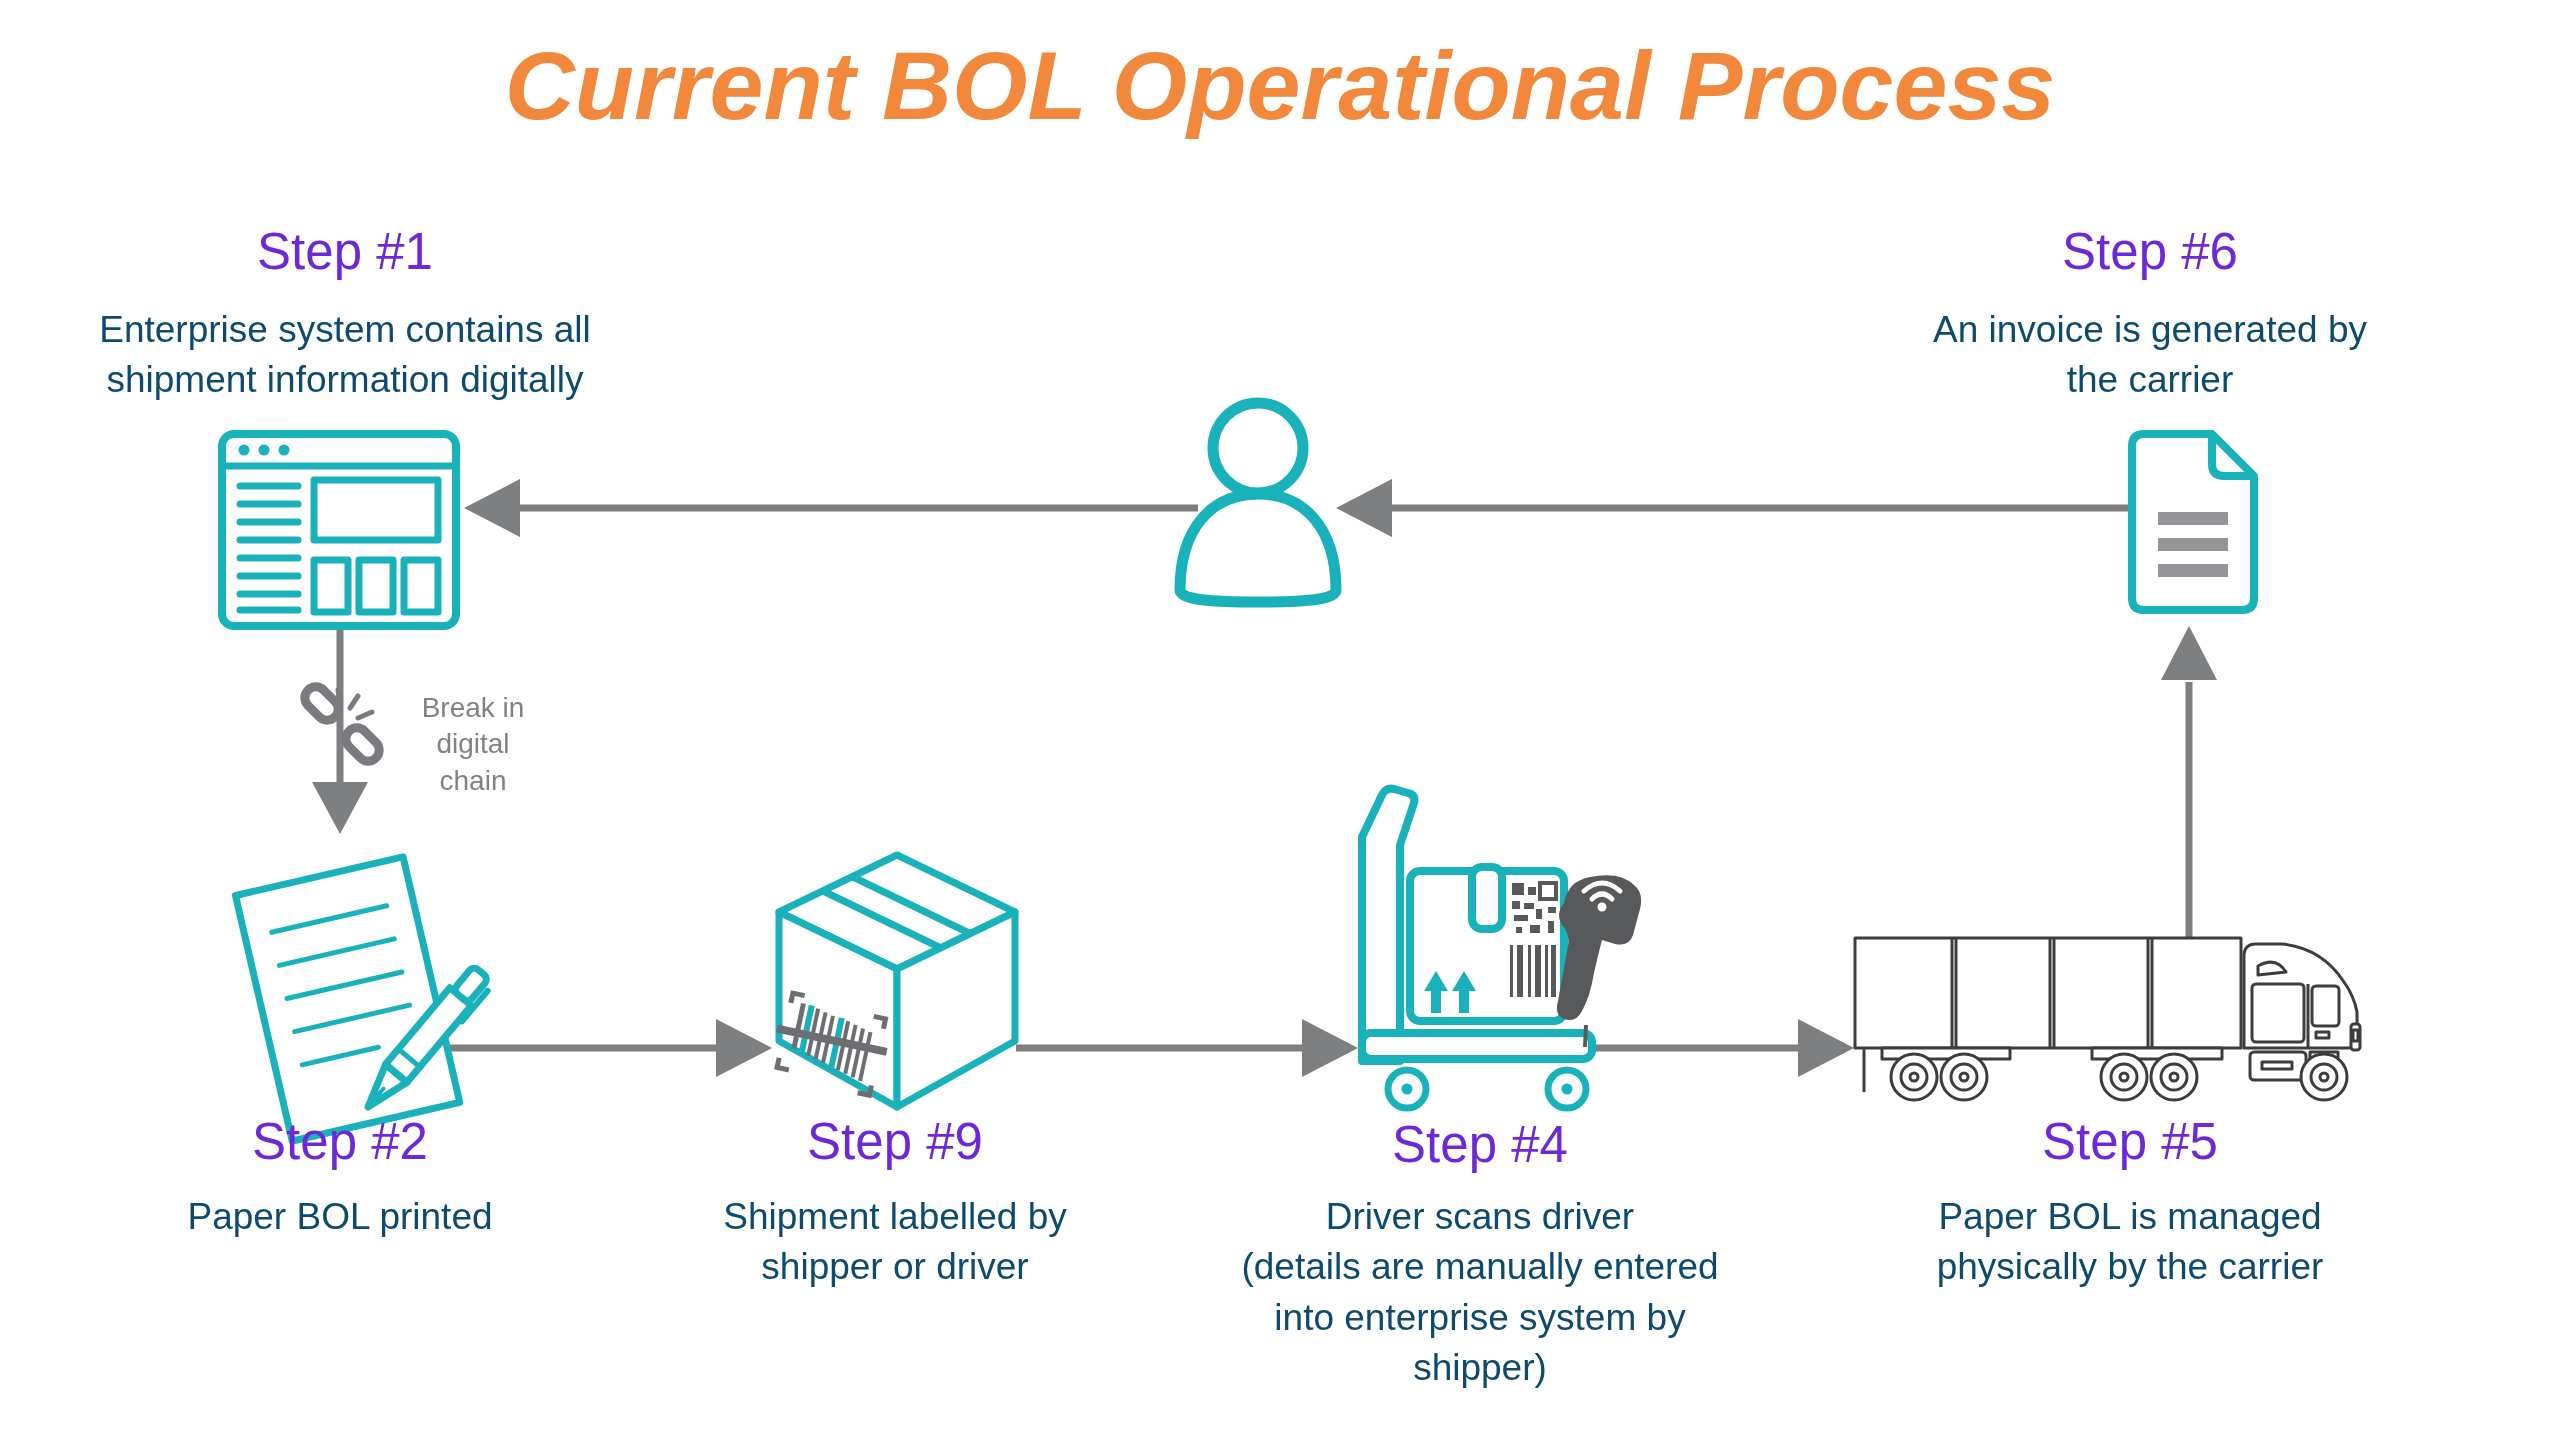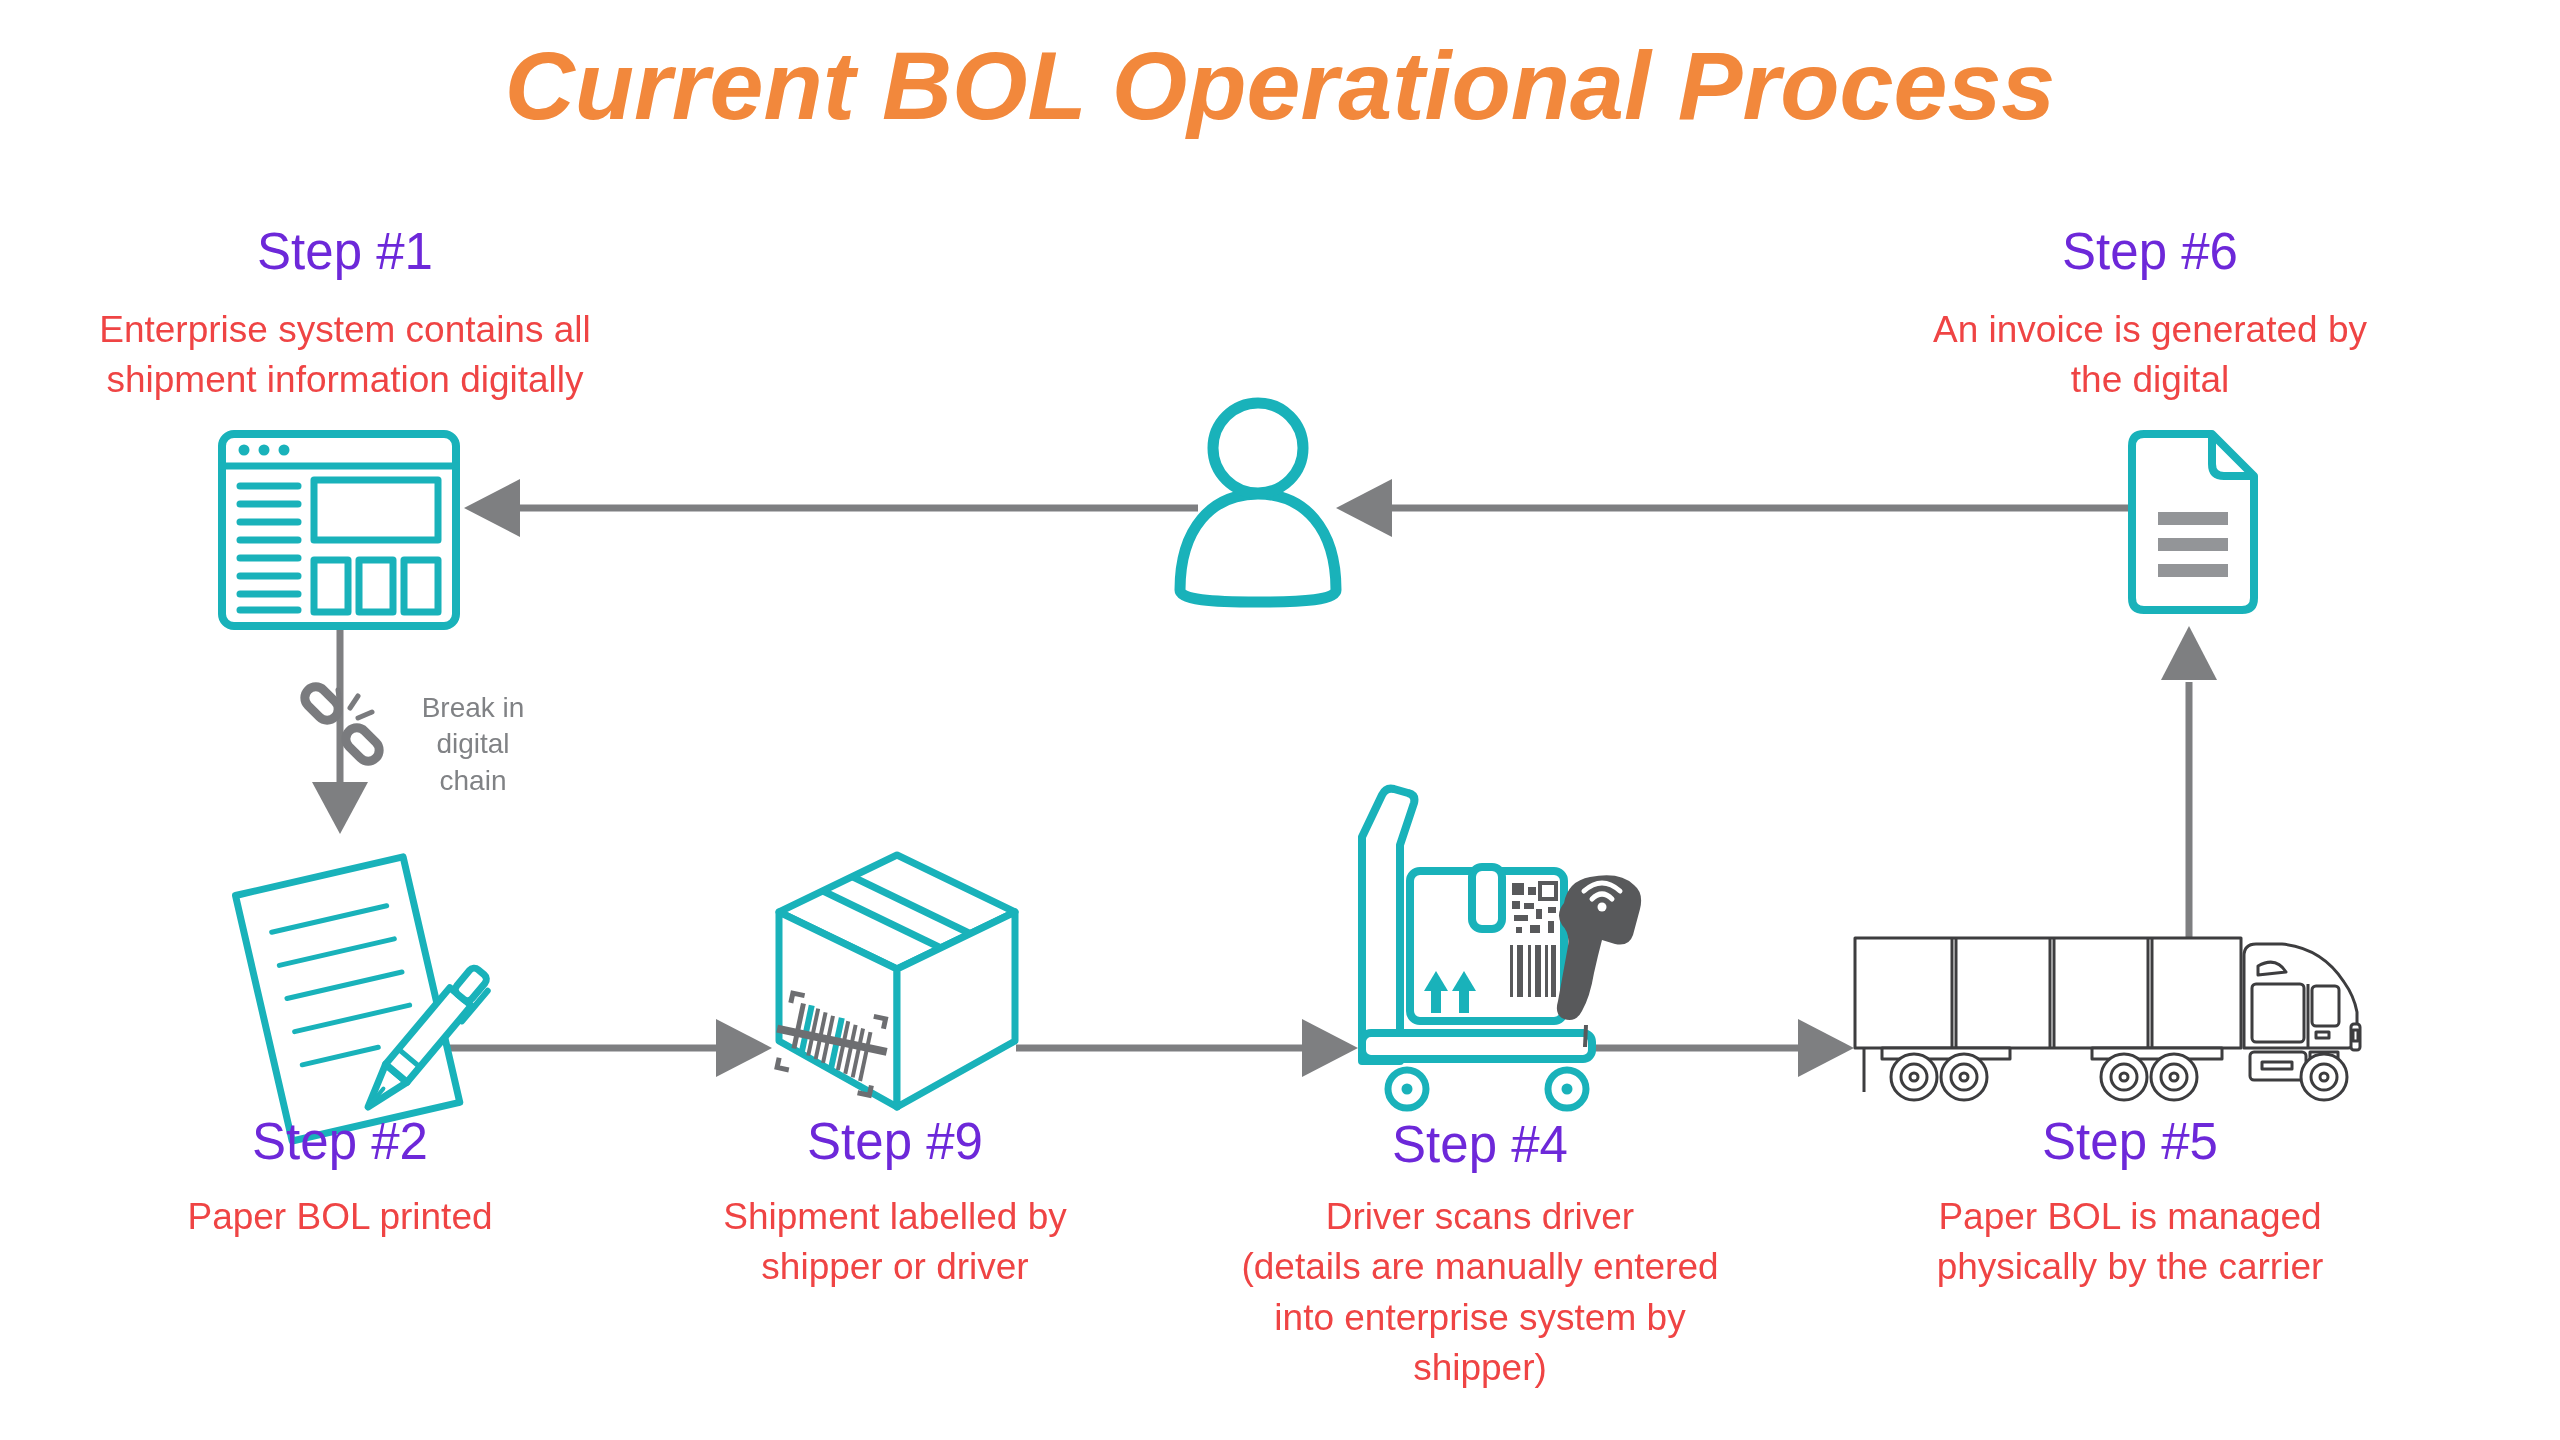--- a/index.html
+++ b/index.html
@@ -1,21 +1,21 @@
 <!DOCTYPE html>
 <html><head>
 <meta charset="utf-8">
 <style>
   html,body{margin:0;padding:0;background:#ffffff;}
   .canvas{position:relative;width:2560px;height:1440px;background:#ffffff;
           font-family:"Liberation Sans",sans-serif;overflow:hidden;}
   .title{position:absolute;left:0;top:30px;width:2560px;text-align:center;margin:0;
          font-size:97px;font-style:italic;font-weight:bold;color:#F2883C;}
   .h{position:absolute;font-size:51px;font-weight:400;color:#6d28d9;text-align:center;}
-  .d{position:absolute;font-size:37px;color:#ef4444;text-align:center;line-height:1.36;white-space:pre-line;}
+  .d{position:absolute;font-size:37px;color:#0c4a6e;text-align:center;line-height:1.36;white-space:pre-line;}
   .note{position:absolute;font-size:28px;color:#808285;text-align:center;line-height:1.3;white-space:pre-line;}
   svg.icon{position:absolute;overflow:visible;}
   svg.overlay{position:absolute;left:0;top:0;pointer-events:none;}
 </style>
 </head>
 <body>
 
 <div class="canvas">
 
   <h1 class="title">Current BOL Operational Process</h1>
@@ -278,21 +278,21 @@
       <rect x="499" y="92" width="9" height="26" rx="3"></rect>
       <rect x="501" y="98" width="5" height="11"></rect>
     </g>
   </svg>
   <div class="h" style="left:1860px;top:1112px;width:540px;">Step #5</div>
   <div class="d" style="left:1840px;top:1192px;width:580px;">Paper BOL is managed
 physically by the carrier</div>
 
   <div class="h" style="left:1880px;top:222px;width:540px;">Step #6</div>
   <div class="d" style="left:1850px;top:305px;width:600px;">An invoice is generated by
-the digital</div>
+the carrier</div>
   <svg class="icon" style="left:2128px;top:430px;" width="130" height="184" viewBox="0 0 130 184">
     <path d="M16,4 H84 L126,46 V168 Q126,180 114,180 H16 Q4,180 4,168 V16 Q4,4 16,4 Z" stroke="#19b2ba" stroke-width="8" fill="#fff" stroke-linejoin="round"></path>
     <path d="M84,4 V34 Q84,46 96,46 H126" stroke="#19b2ba" stroke-width="8" fill="none" stroke-linejoin="round"></path>
     <g fill="#939598">
       <rect x="30" y="82" width="70" height="13"></rect>
       <rect x="30" y="108" width="70" height="13"></rect>
       <rect x="30" y="134" width="70" height="13"></rect>
     </g>
   </svg>
 

